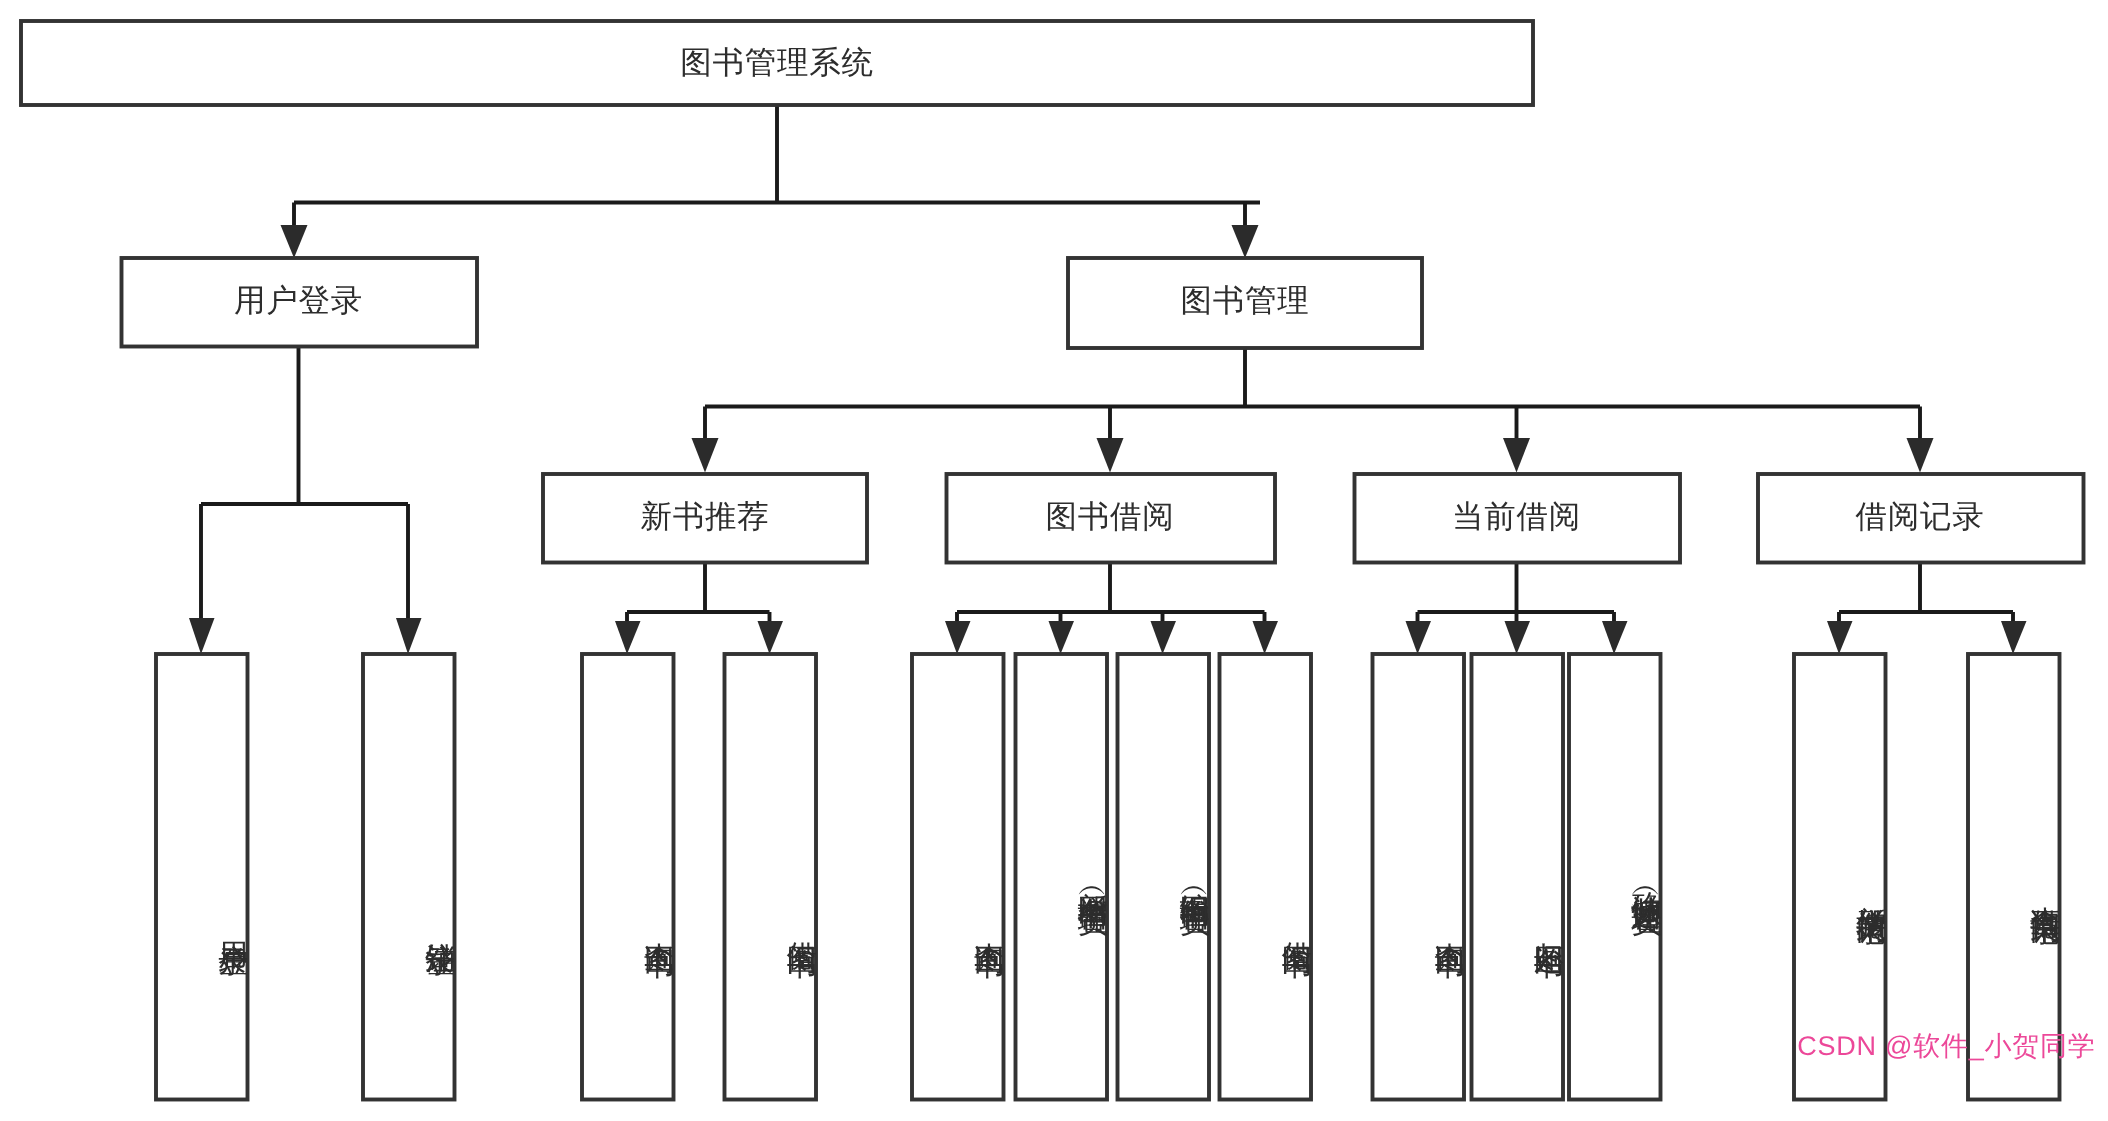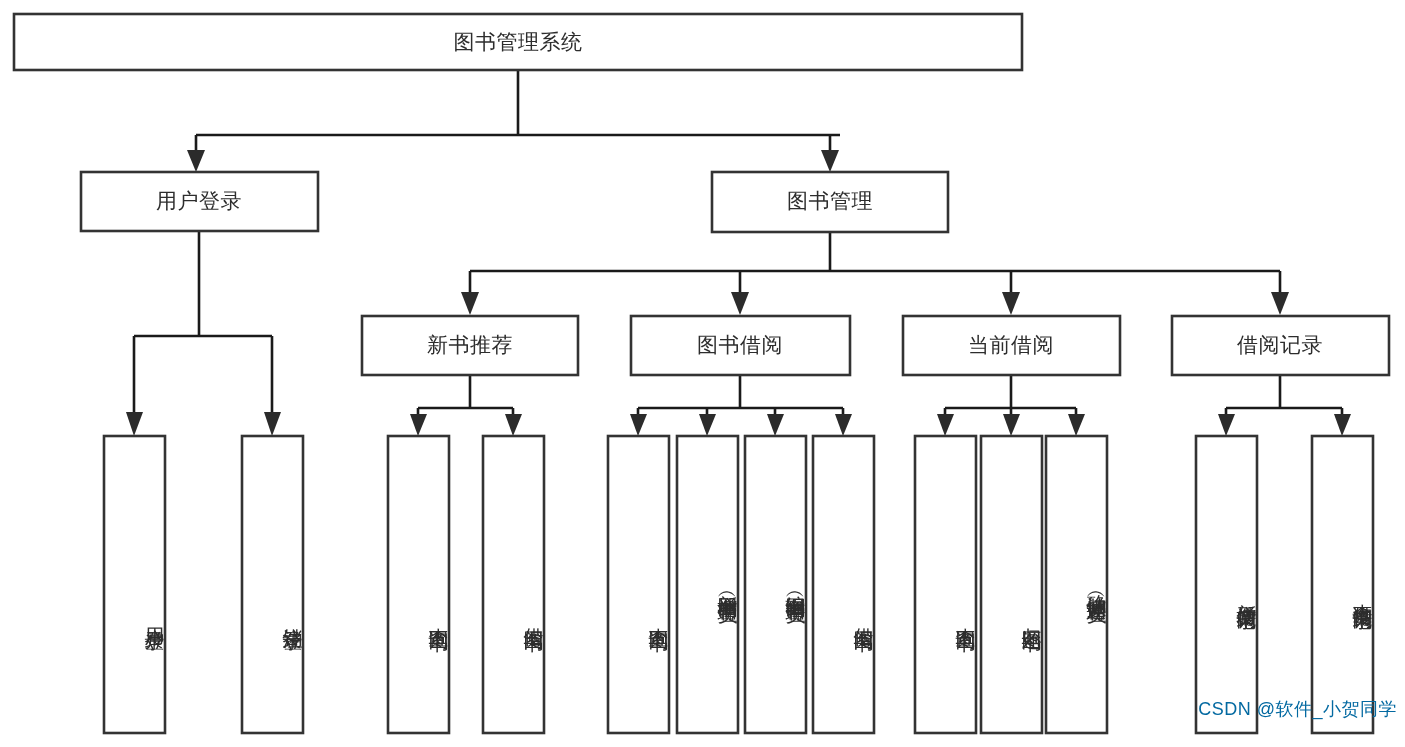--- a/index.html
+++ b/index.html
@@ -63,24 +63,24 @@
     display: flex;
     align-items: flex-start;
     justify-content: center;
     text-align: center;
     white-space: nowrap;
     pointer-events: none;
   }
   .watermark {
     position: absolute;
     right: 8px;
-    bottom: 4px;
+    bottom: 16px;
     font-family: "Liberation Sans", "DejaVu Sans", sans-serif;
     font-size: 18px;
-    color: #0369a1;
+    color: #ec4899;
     letter-spacing: 0.5px;
     white-space: nowrap;
   }
 </style>
 </head>
 <body>
 
 <div id="diagram-root">
 
   <svg class="diagram-canvas" viewBox="0 0 1405 747">

